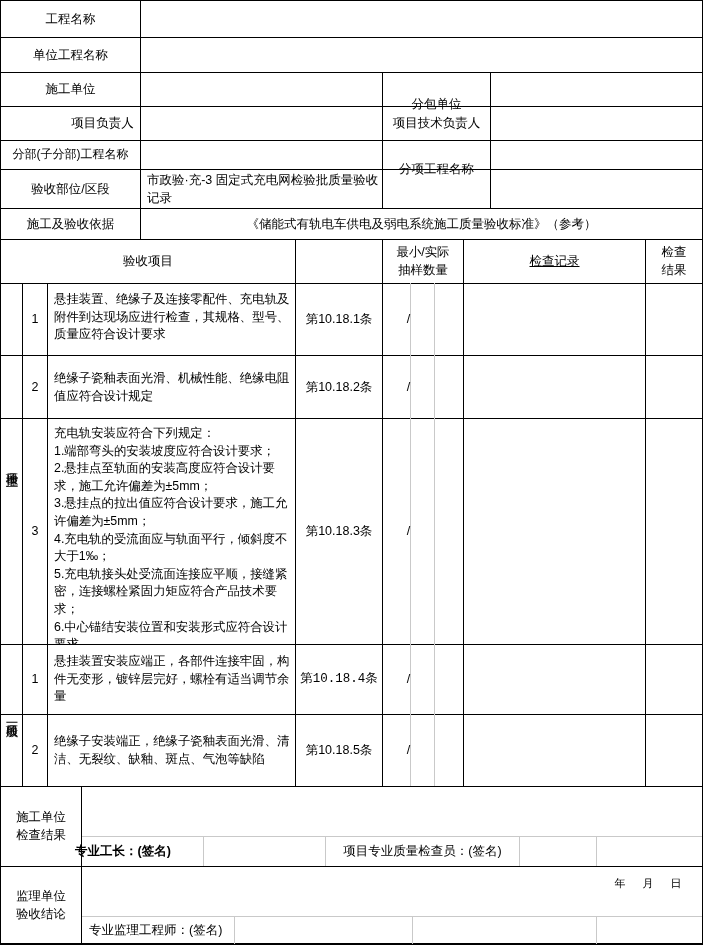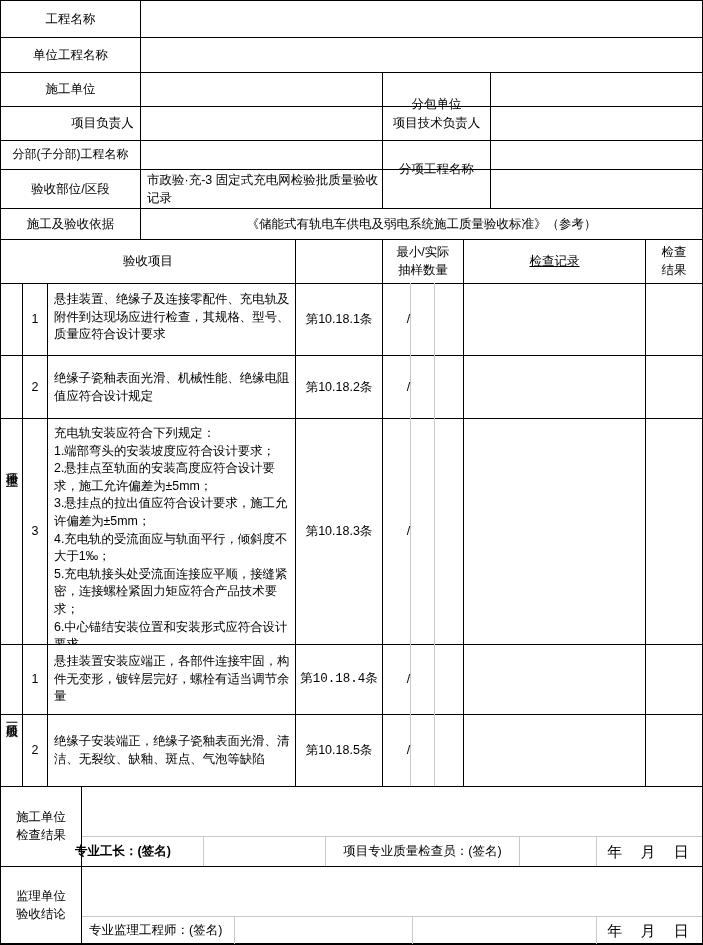--- a/index.html
+++ b/index.html
@@ -79,23 +79,24 @@
 
   
   .itemtext {
     white-space: pre-line;
     font-size: 12.4px;
     line-height: 1.42;
   }
   .small { font-size: 12px; }
 
   .datecell {
-    font-size: 15px;
+    font-size: 11px;
     letter-spacing: 7px;
     padding-left: 4px;
+    margin-top: 32px;
   }
 </style>
 </head>
 <body>
 
 <div id="sheet">
 
   <div class="h" style="left:0;top:0;width:703px;"></div>
   <div class="h" style="left:0;top:37px;width:703px;"></div>
   <div class="h" style="left:0;top:72px;width:703px;"></div>

